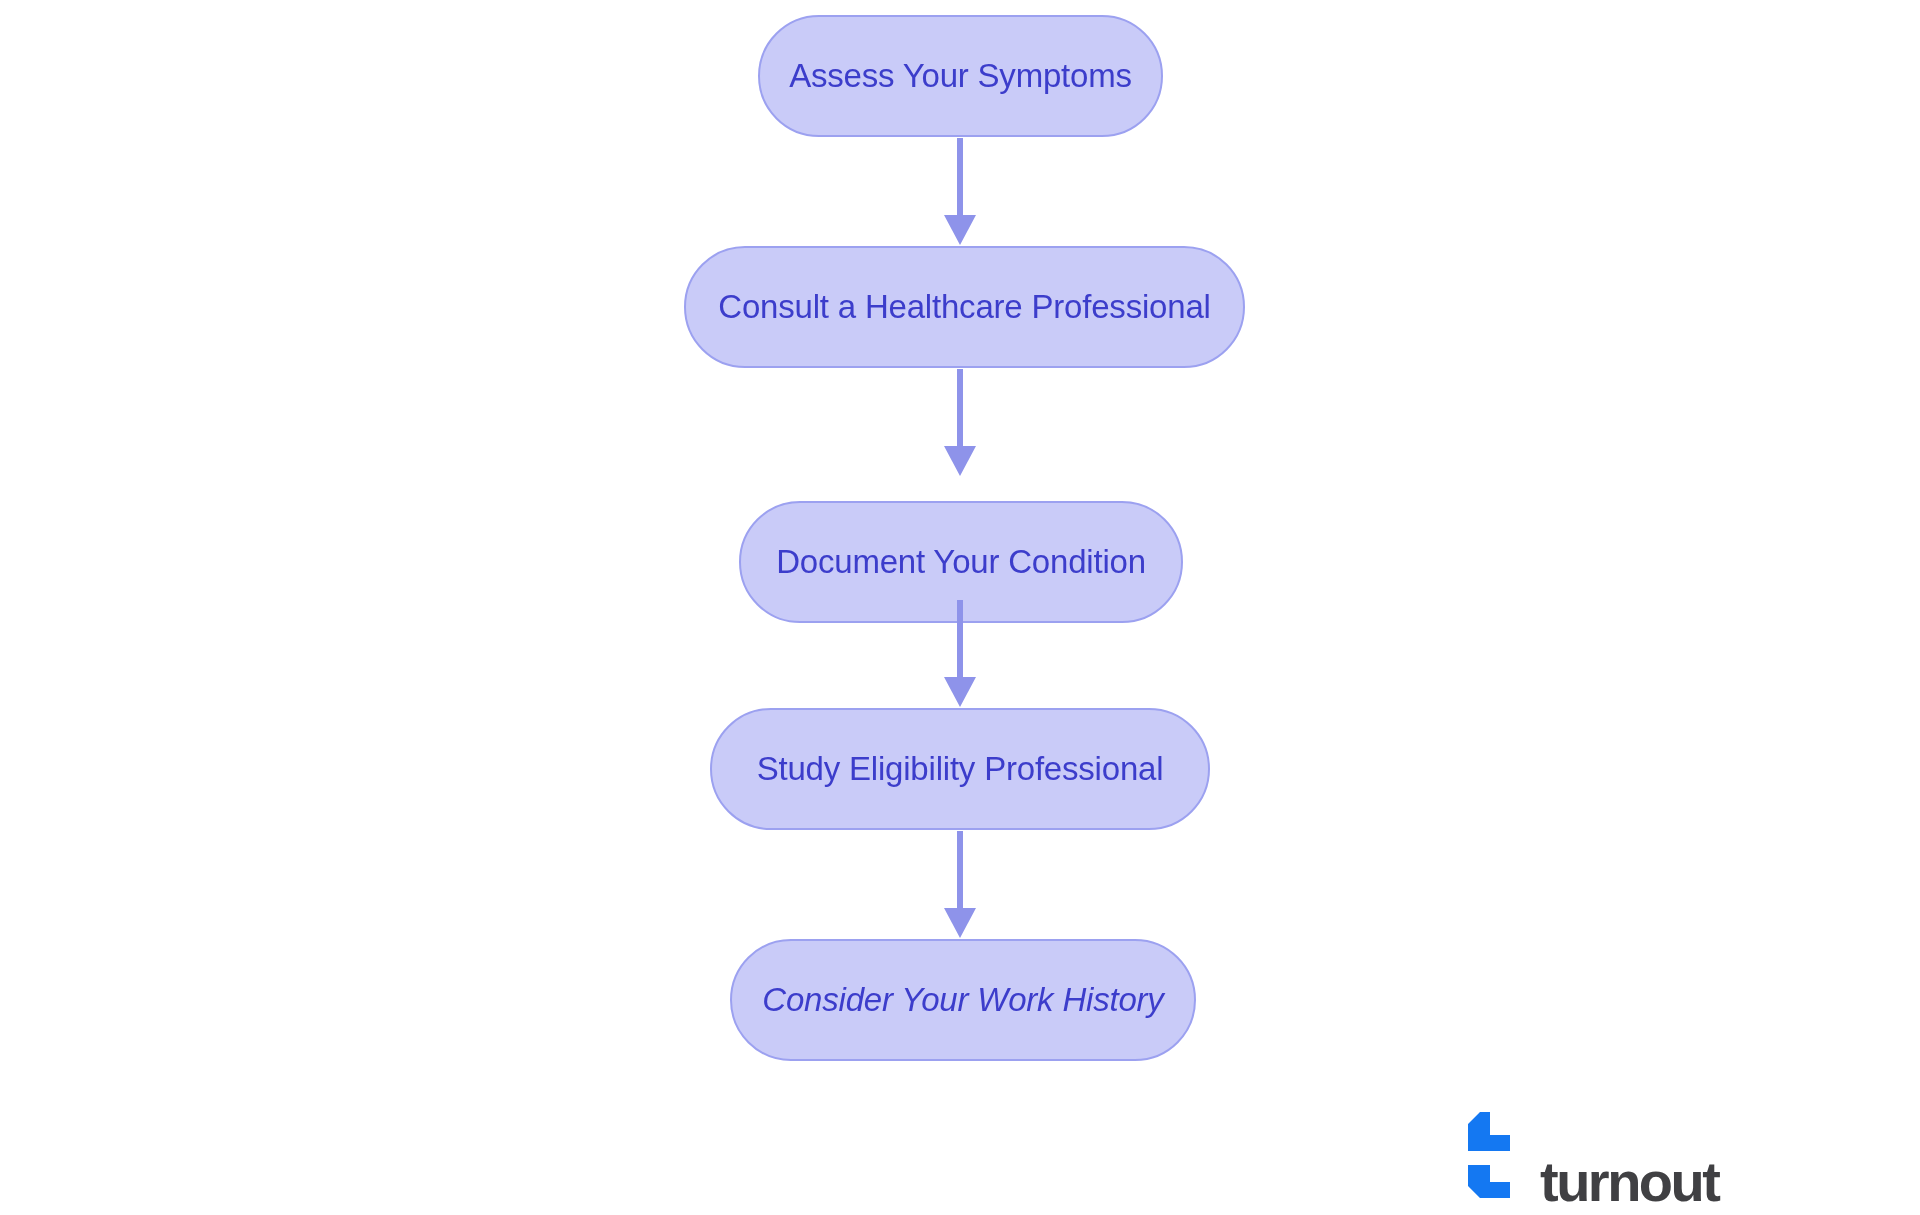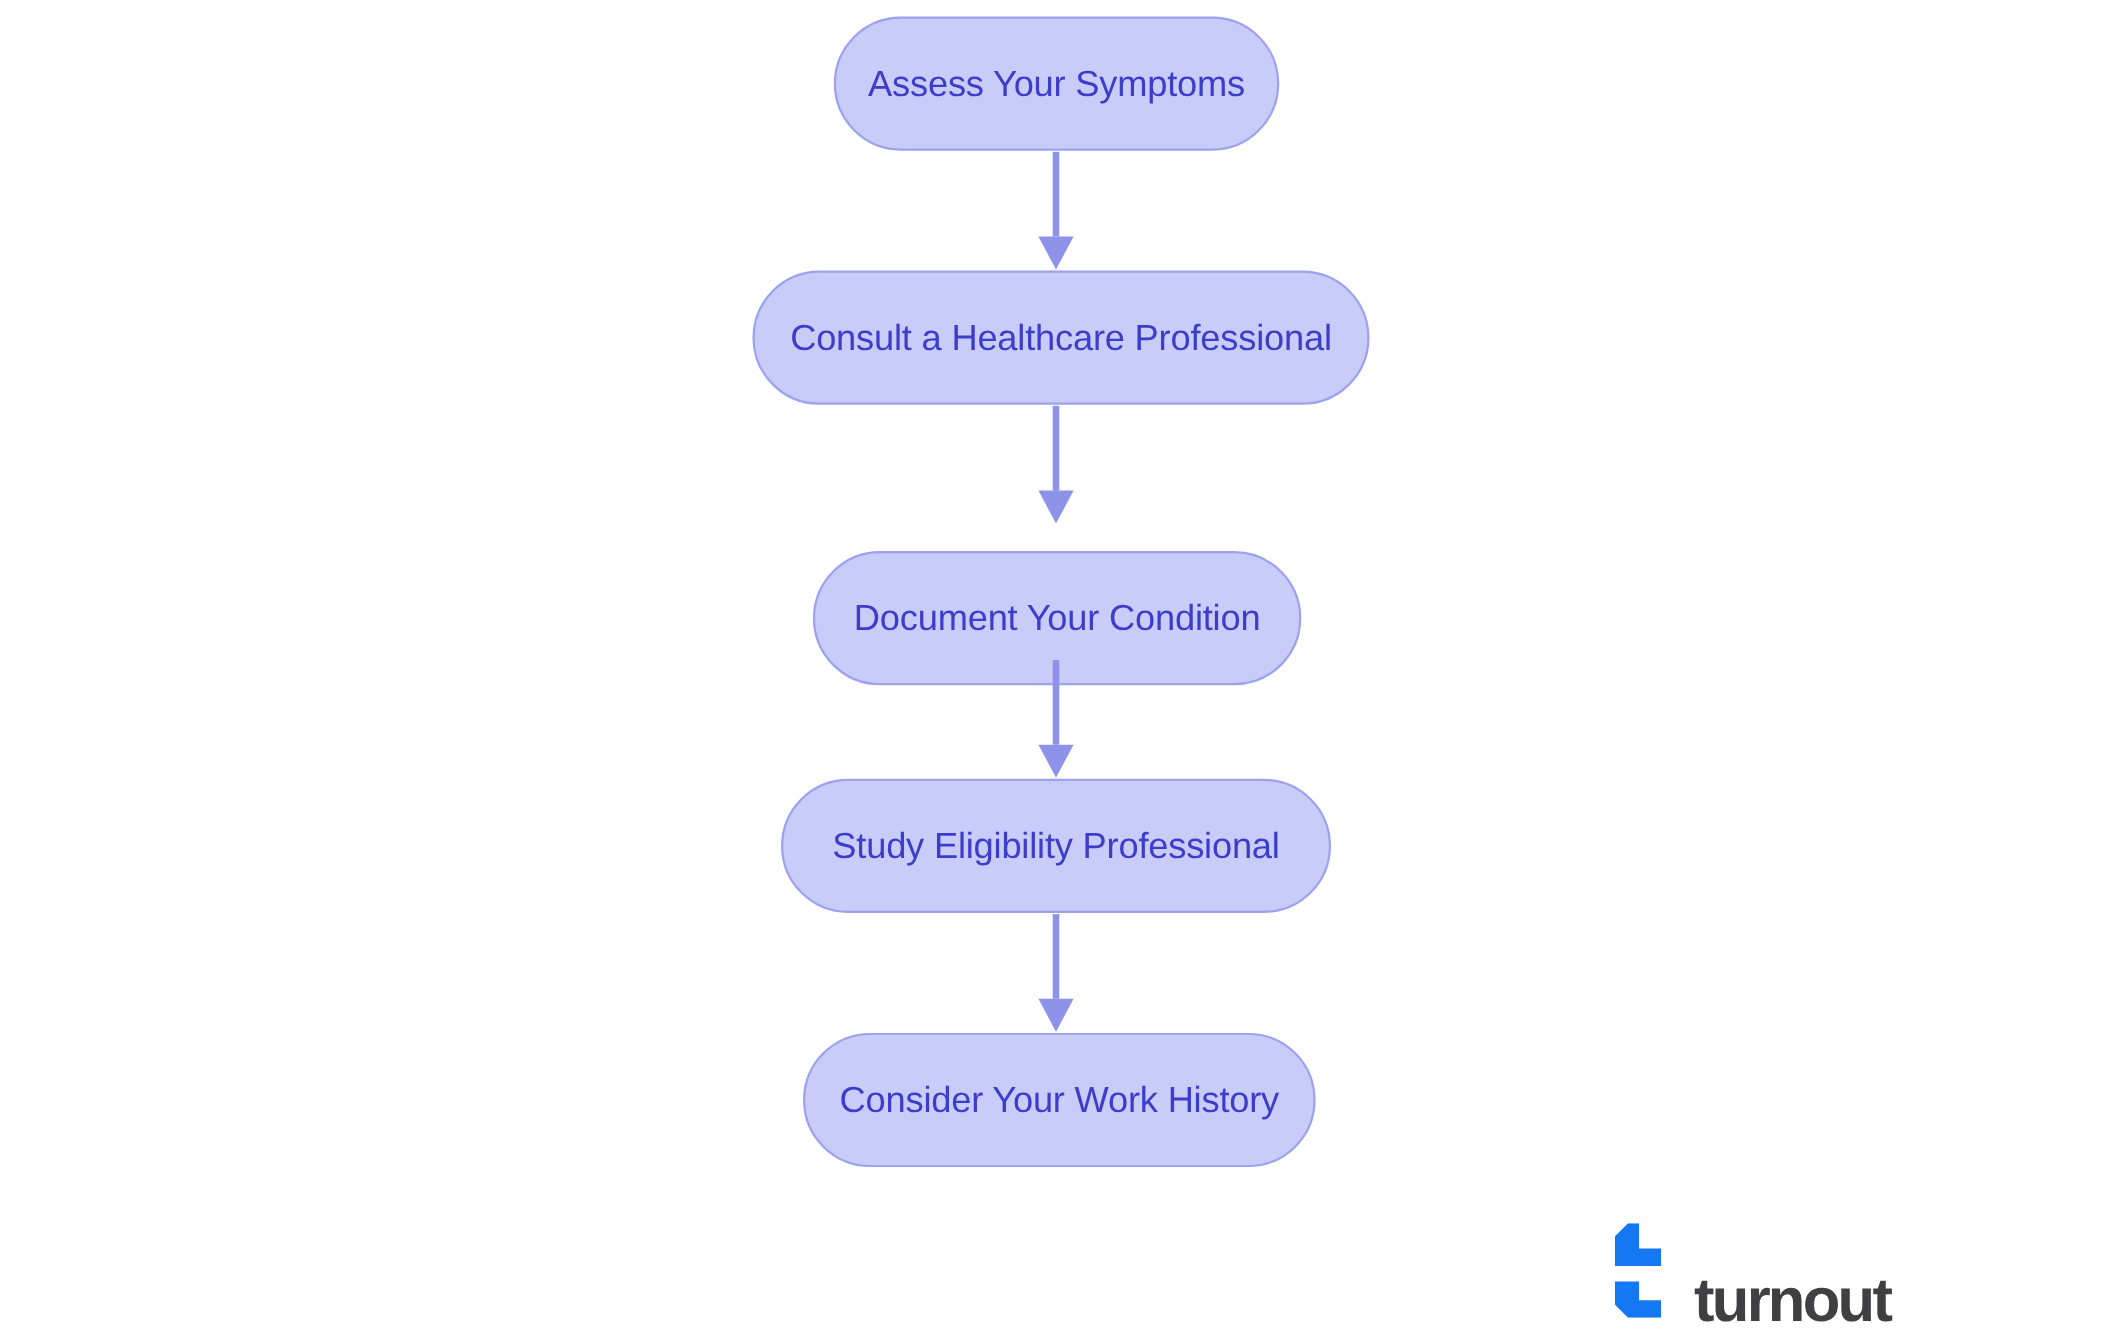--- a/index.html
+++ b/index.html
@@ -27,21 +27,21 @@
     justify-content: center;
     color: var(--node-text, #3c3dcb);
     font-size: 33px;
     letter-spacing: -0.2px;
     white-space: nowrap;
   }
   .n1 { left: 758px; top: 15px;  width: 405px; }
   .n2 { left: 684px; top: 246px; width: 561px; text-align: right; }
   .n3 { left: 739px; top: 477px; width: 444px; margin-top: 24px; }
   .n4 { left: 710px; top: 708px; width: 500px; }
-  .n5 { left: 730px; top: 939px; width: 466px; }
+  .n5 { left: 730px; top: 939px; width: 466px; font-style: italic; }
 
   .arrow {
     position: absolute;
     left: 944px;          
     width: 32px;
     display: flex;
     flex-direction: column;
     align-items: center;
   }
   .a1 { top: 138px; height: 107px; }

